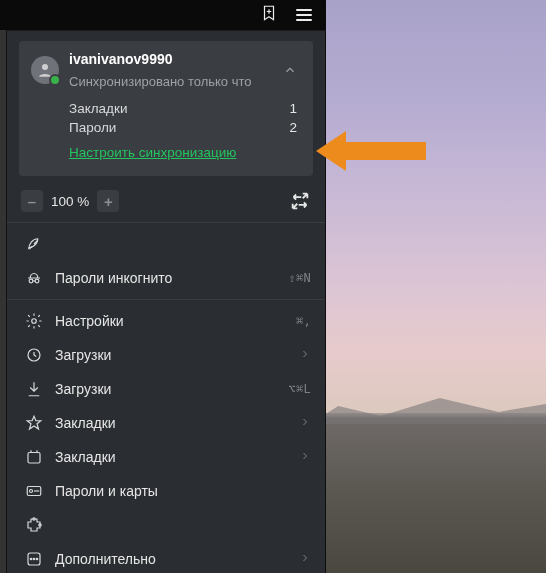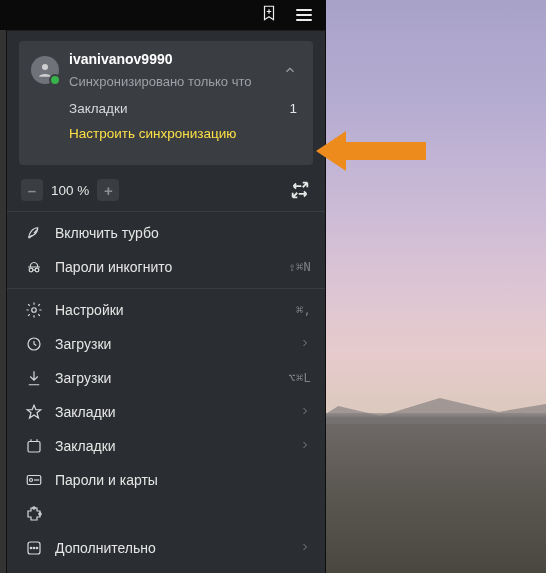--- a/index.html
+++ b/index.html
@@ -53,21 +53,21 @@
   .panel {
     position: absolute; left: 7px; top: 30px; width: 319px; bottom: 0;
     background: #2a2d31; color: #e6e6e6;
     border-right: 1px solid #0e0e0e; border-top: 1px solid #1b1b1b;
     font-size: 14px;
     overflow: hidden;
   }
 
   .sync-card {
     margin: 10px 12px 10px 12px;
-    background: #3a3d42; border-radius: 4px; padding: 10px 12px 24px 12px;
+    background: #3a3d42; border-radius: 4px; padding: 10px 12px 16px 12px;
     position: relative;
   }
   .sync-head { display:flex; align-items:center; gap:10px; }
   .avatar {
     width: 28px; height:28px; border-radius:50%; background:#6f7278;
     display:flex; align-items:center; justify-content:center; position:relative;
   }
   .avatar svg { width:18px; height:18px; fill:#cfcfd2;}
   .avatar .badge {
     position:absolute; right:-2px; bottom:-2px; width:12px; height:12px;
@@ -76,21 +76,21 @@
   .sync-titles { flex:1; }
   .sync-user { font-weight:600; color:#fff; font-size: 14px; }
   .sync-status { color:#9ea1a6; font-size:13px; margin-top:7px; }
   .chev {
     width:22px; height:22px; display:flex; align-items:center; justify-content:center;
     color:#9ea1a6;
   }
   .sync-rows { margin: 10px 0 0 38px; padding-right: 4px;}
   .sync-row { display:flex; justify-content:space-between; color:#d8d9db; padding:2px 0; font-size:13.5px;}
   .sync-row .cnt { color:#e6e6e6; }
-  .sync-link { display:block; margin: 8px 0 0 38px; color:#fde047; font-size:13.5px; cursor:pointer;}
+  .sync-link { display:block; margin: 8px 0 0 38px; color:#22c55e; font-size:13.5px; cursor:pointer;text-decoration:underline;}
 
   .zoom-row {
     display:flex; align-items:center; justify-content:space-between;
     padding: 4px 14px 6px 14px;
   }
   .zoom-ctrl { display:flex; align-items:center; gap:6px;}
   .zbtn {
     width:22px; height:22px; border-radius:4px; background:#3a3d42;
     color:#8b8e93; display:flex; align-items:center; justify-content:center;
     font-size:15px; font-weight:600;
@@ -160,20 +160,24 @@
       <div class="chev">
         <svg viewBox="0 0 24 24" width="14" height="14" stroke="#9ea1a6" fill="none" stroke-width="2">
             <path d="M6 15l6-6 6 6"></path>
           </svg>
       </div>
     </div>
     <div class="sync-rows">
       <div class="sync-row">
         <span>Закладки</span>
         <span class="cnt">1</span>
+      </div>
+      <div class="sync-row">
+        <span>Пароли</span>
+        <span class="cnt">2</span>
       </div>
     </div>
     <a class="sync-link">Настроить синхронизацию</a>
   </div>
 
   <div class="zoom-row">
     <div class="zoom-ctrl">
       <div class="zbtn">–</div>
       <div class="zoom-val">100 %</div>
       <div class="zbtn">+</div>
@@ -190,21 +194,20 @@
   <div class="divider"></div>
 
   <ul class="menu">
     <li class="mi">
       <span class="icon">
         <svg viewBox="0 0 24 24">
             <path d="M5 19c0-7 5-14 12-14 0 7-7 12-12 12z"></path>
             <path d="M9 15l-3 4M12 12l4-4"></path>
           </svg>
       </span>
-      <span class="label">Включить турбо</span>
     </li>
     <li class="mi">
       <span class="icon">
         <svg viewBox="0 0 24 24">
             <path d="M4 12h16M7 12c0-3 2-6 5-6s5 3 5 6"></path>
             <circle cx="8" cy="16" r="2.5"></circle>
             <circle cx="16" cy="16" r="2.5"></circle>
             <path d="M10.5 16h3"></path>
           </svg>
       </span>

